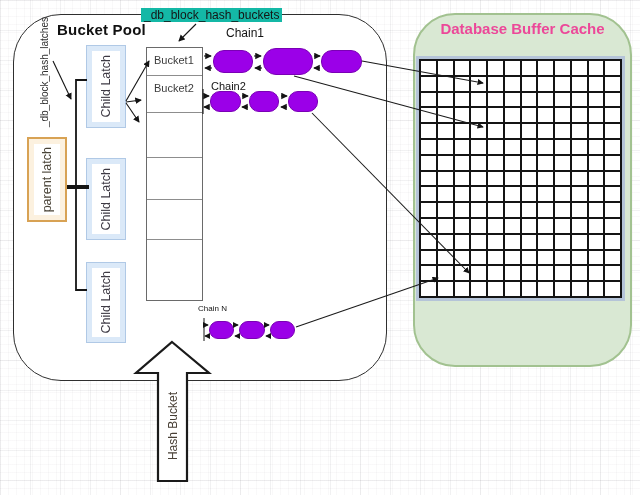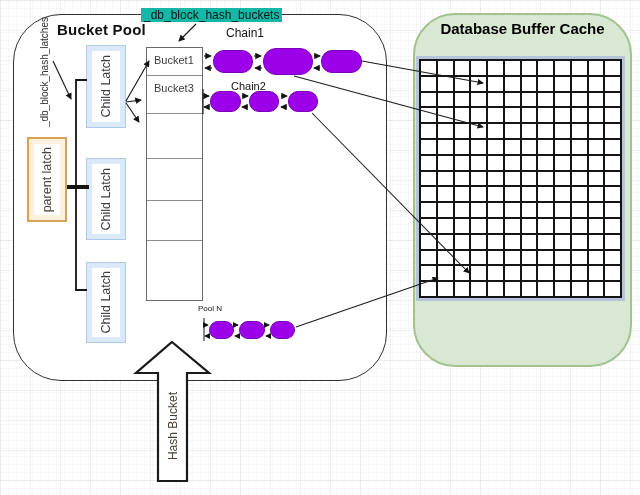--- a/index.html
+++ b/index.html
@@ -41,31 +41,31 @@
   
   .bucket-col{left:146px;top:47px;width:57px;height:254px;background:#fff;
     border:1px solid #6a6a6a;box-sizing:border-box;z-index:2;}
   .bucket-row{box-sizing:border-box;border-bottom:1px solid #8d8d8d;
     font-size:11px;color:#3c3c3c;padding:6px 0 0 7px;}
   .bucket-row:last-child{border-bottom:none;}
 
   
   .chain-label{z-index:2;color:#141414;}
   .chain1-label{left:226px;top:26px;font-size:12px;}
-  .chain2-label{left:211px;top:80px;font-size:11px;margin-left:20px;}
+  .chain2-label{left:211px;top:80px;font-size:11px;}
   .chainN-label{left:198px;top:304px;font-size:8px;}
 
   
   .blk{position:absolute;background:var(--purple);border:1px solid var(--purple-border);
     box-sizing:border-box;z-index:2;}
 
   
   .buffer-cache{left:413px;top:13px;width:219px;height:354px;background:var(--cache-fill);
     border:2px solid var(--cache-border);border-radius:42px;z-index:1;box-sizing:border-box;}
-  .bc-title{left:413px;top:20px;width:219px;text-align:center;font-size:15px;font-weight:bold;color:#000000;z-index:2;}
+  .bc-title{left:413px;top:20px;width:219px;text-align:center;font-size:15px;font-weight:bold;color:#ec4899;z-index:2;}
   .grid-frame{left:416px;top:56px;width:209px;height:245px;border:3px solid var(--grid-frame);
     background:var(--grid-frame);box-sizing:border-box;z-index:2;}
   .cache-grid{width:100%;height:100%;display:grid;gap:2px;background:#141414;
     border:2px solid #141414;box-sizing:border-box;}
   .cache-grid div{background:#fff;}
 
   
   .hash-label{left:157px;top:376px;width:31px;height:100px;z-index:4;
     display:flex;align-items:center;justify-content:center;font-size:12px;color:#494036;}
 
@@ -98,30 +98,30 @@
     </div>
 </div>
 <div class="abs latch child-latch cl3">
   <div class="inner">
       <span class="vtext">Child Latch</span>
     </div>
 </div>
 
 <div class="abs bucket-col">
   <div class="bucket-row" style="height:28px">Bucket1</div>
-  <div class="bucket-row" style="height:38px">Bucket3</div>
+  <div class="bucket-row" style="height:37px">Bucket2</div>
   <div class="bucket-row" style="height:45px"></div>
   <div class="bucket-row" style="height:42px"></div>
   <div class="bucket-row" style="height:40px"></div>
   <div class="bucket-row" style="height:35px"></div>
 </div>
 
 <div class="abs chain-label chain1-label">Chain1</div>
 <div class="abs chain-label chain2-label">Chain2</div>
-<div class="abs chain-label chainN-label">Pool N</div>
+<div class="abs chain-label chainN-label">Chain N</div>
 
 <div class="blk" style="left:213px;top:50px;width:40px;height:23px;border-radius:11px"></div>
 <div class="blk" style="left:263px;top:48px;width:50px;height:27px;border-radius:13px"></div>
 <div class="blk" style="left:321px;top:50px;width:41px;height:23px;border-radius:11px"></div>
 <div class="blk" style="left:210px;top:91px;width:31px;height:21px;border-radius:10px"></div>
 <div class="blk" style="left:249px;top:91px;width:30px;height:21px;border-radius:10px"></div>
 <div class="blk" style="left:288px;top:91px;width:30px;height:21px;border-radius:10px"></div>
 <div class="blk" style="left:209px;top:321px;width:25px;height:18px;border-radius:9px"></div>
 <div class="blk" style="left:239px;top:321px;width:26px;height:18px;border-radius:9px"></div>
 <div class="blk" style="left:270px;top:321px;width:25px;height:18px;border-radius:9px"></div>

